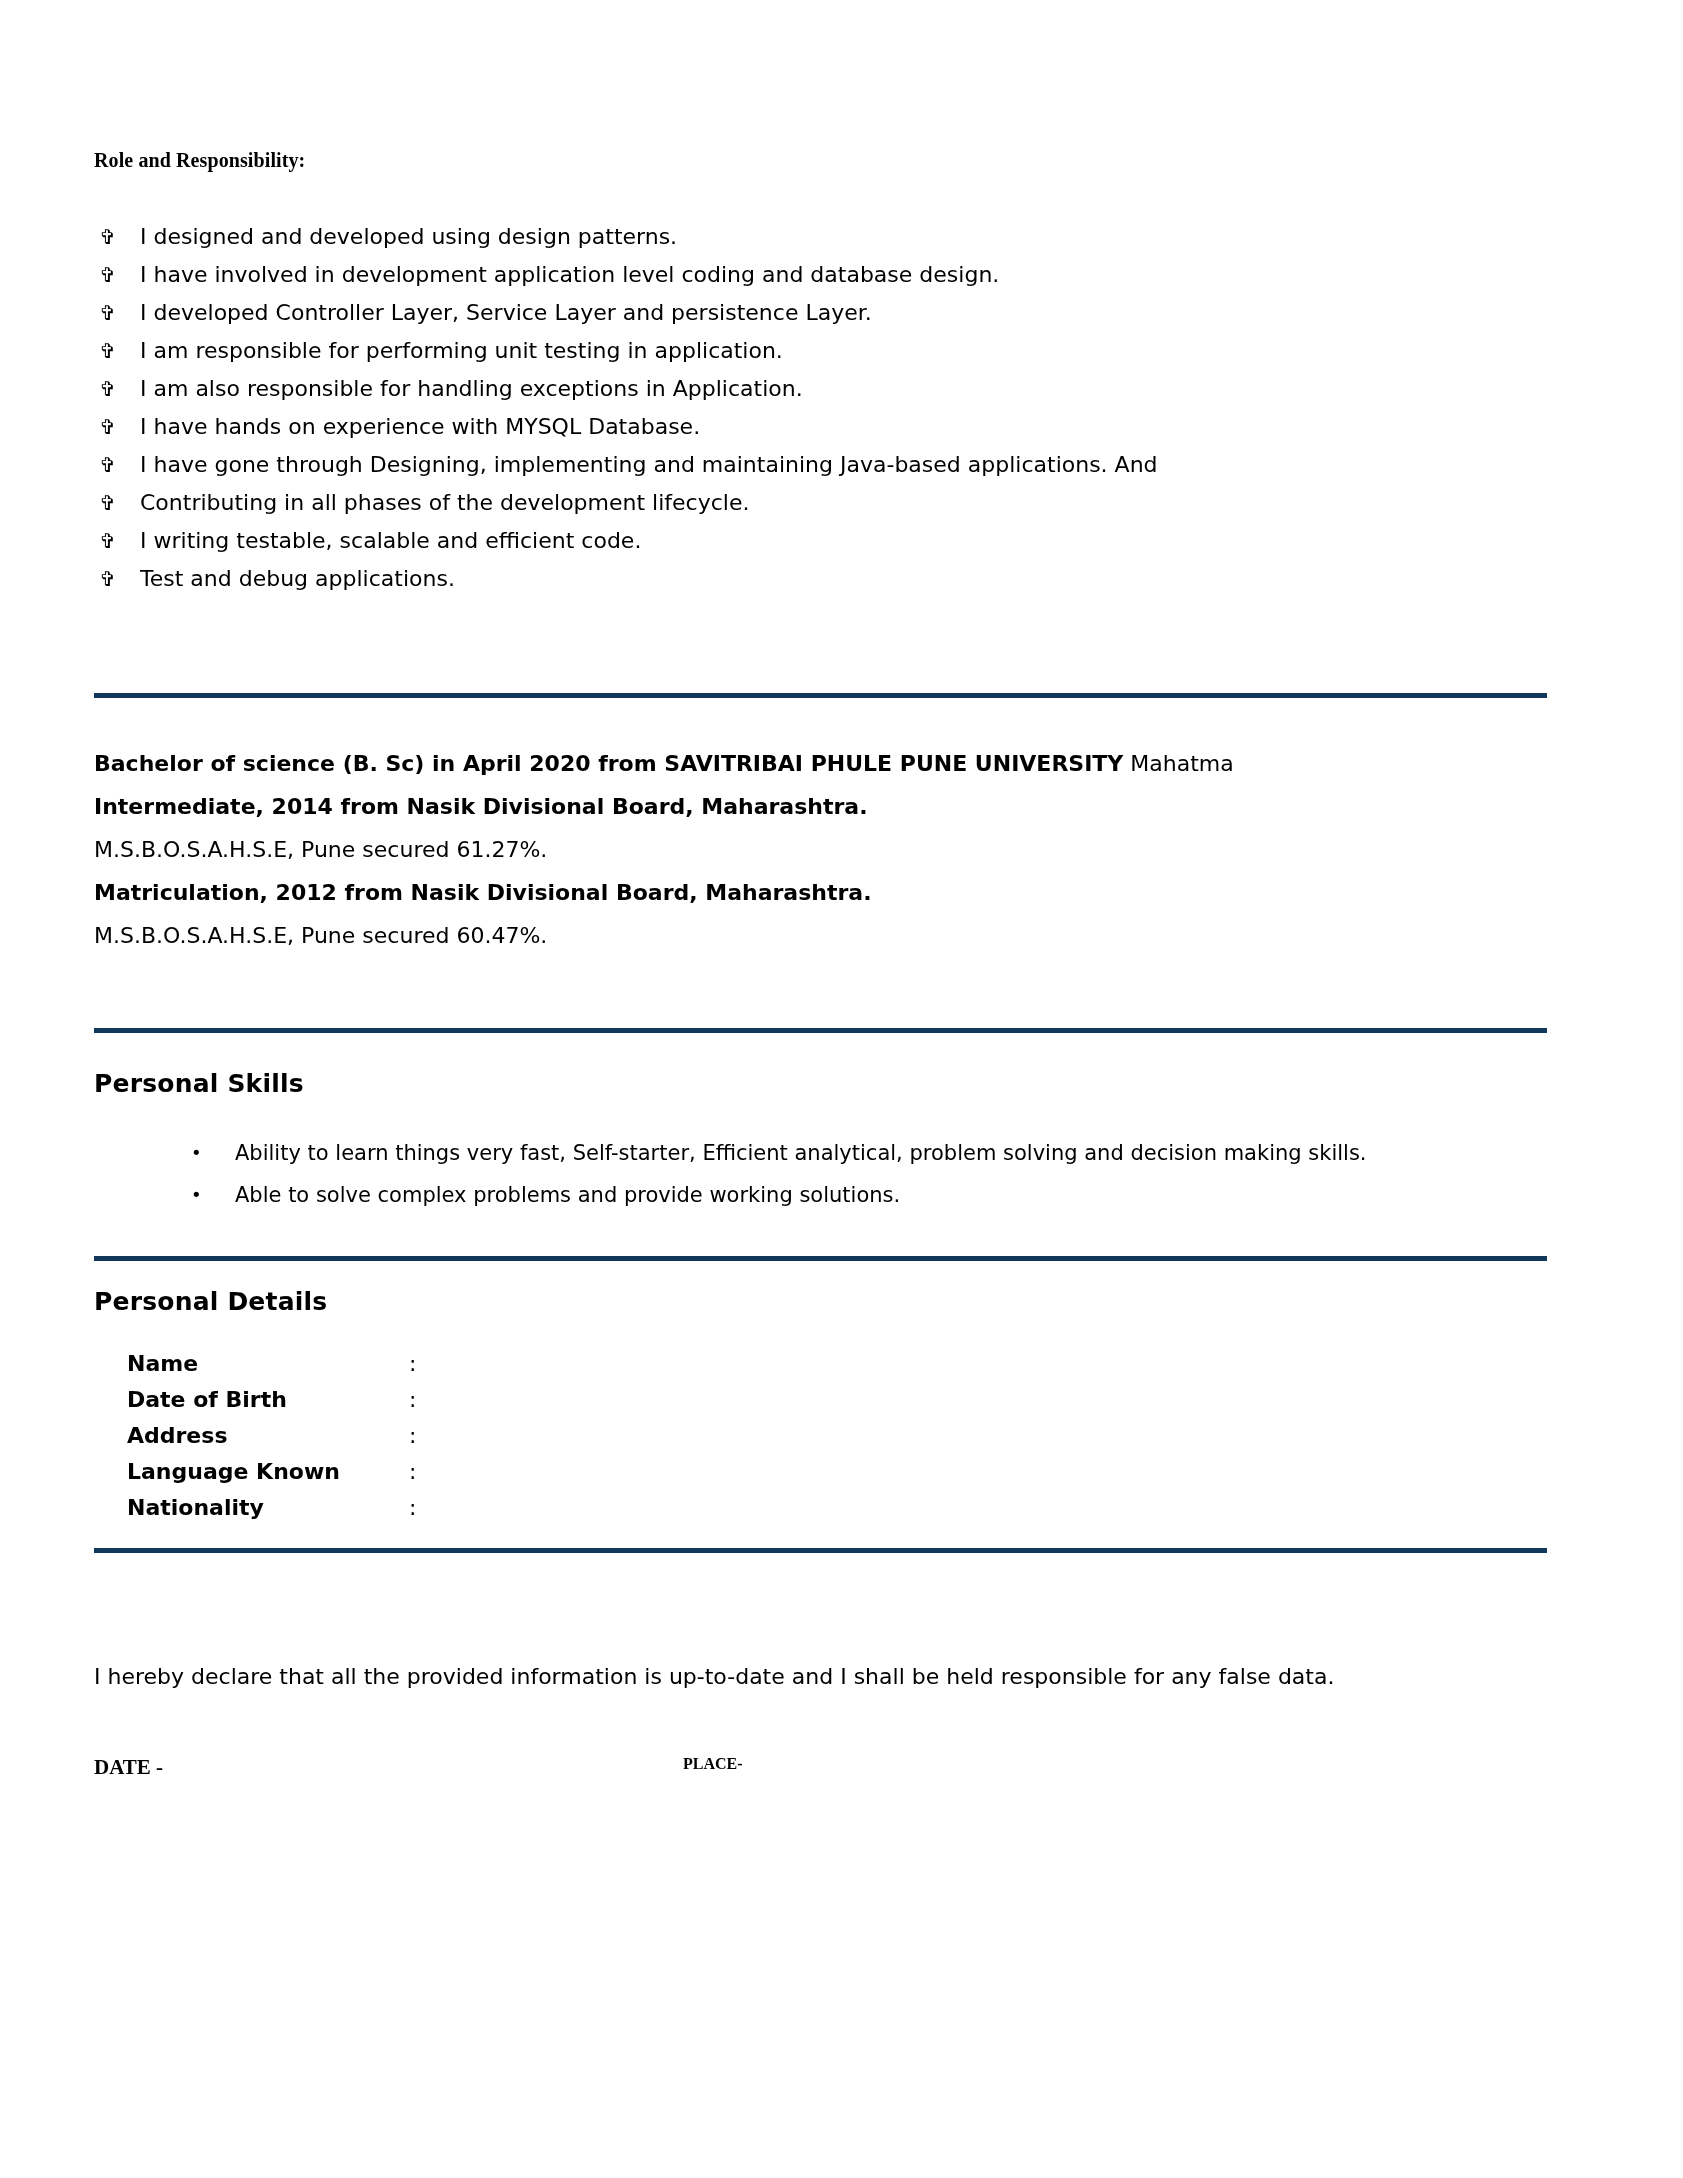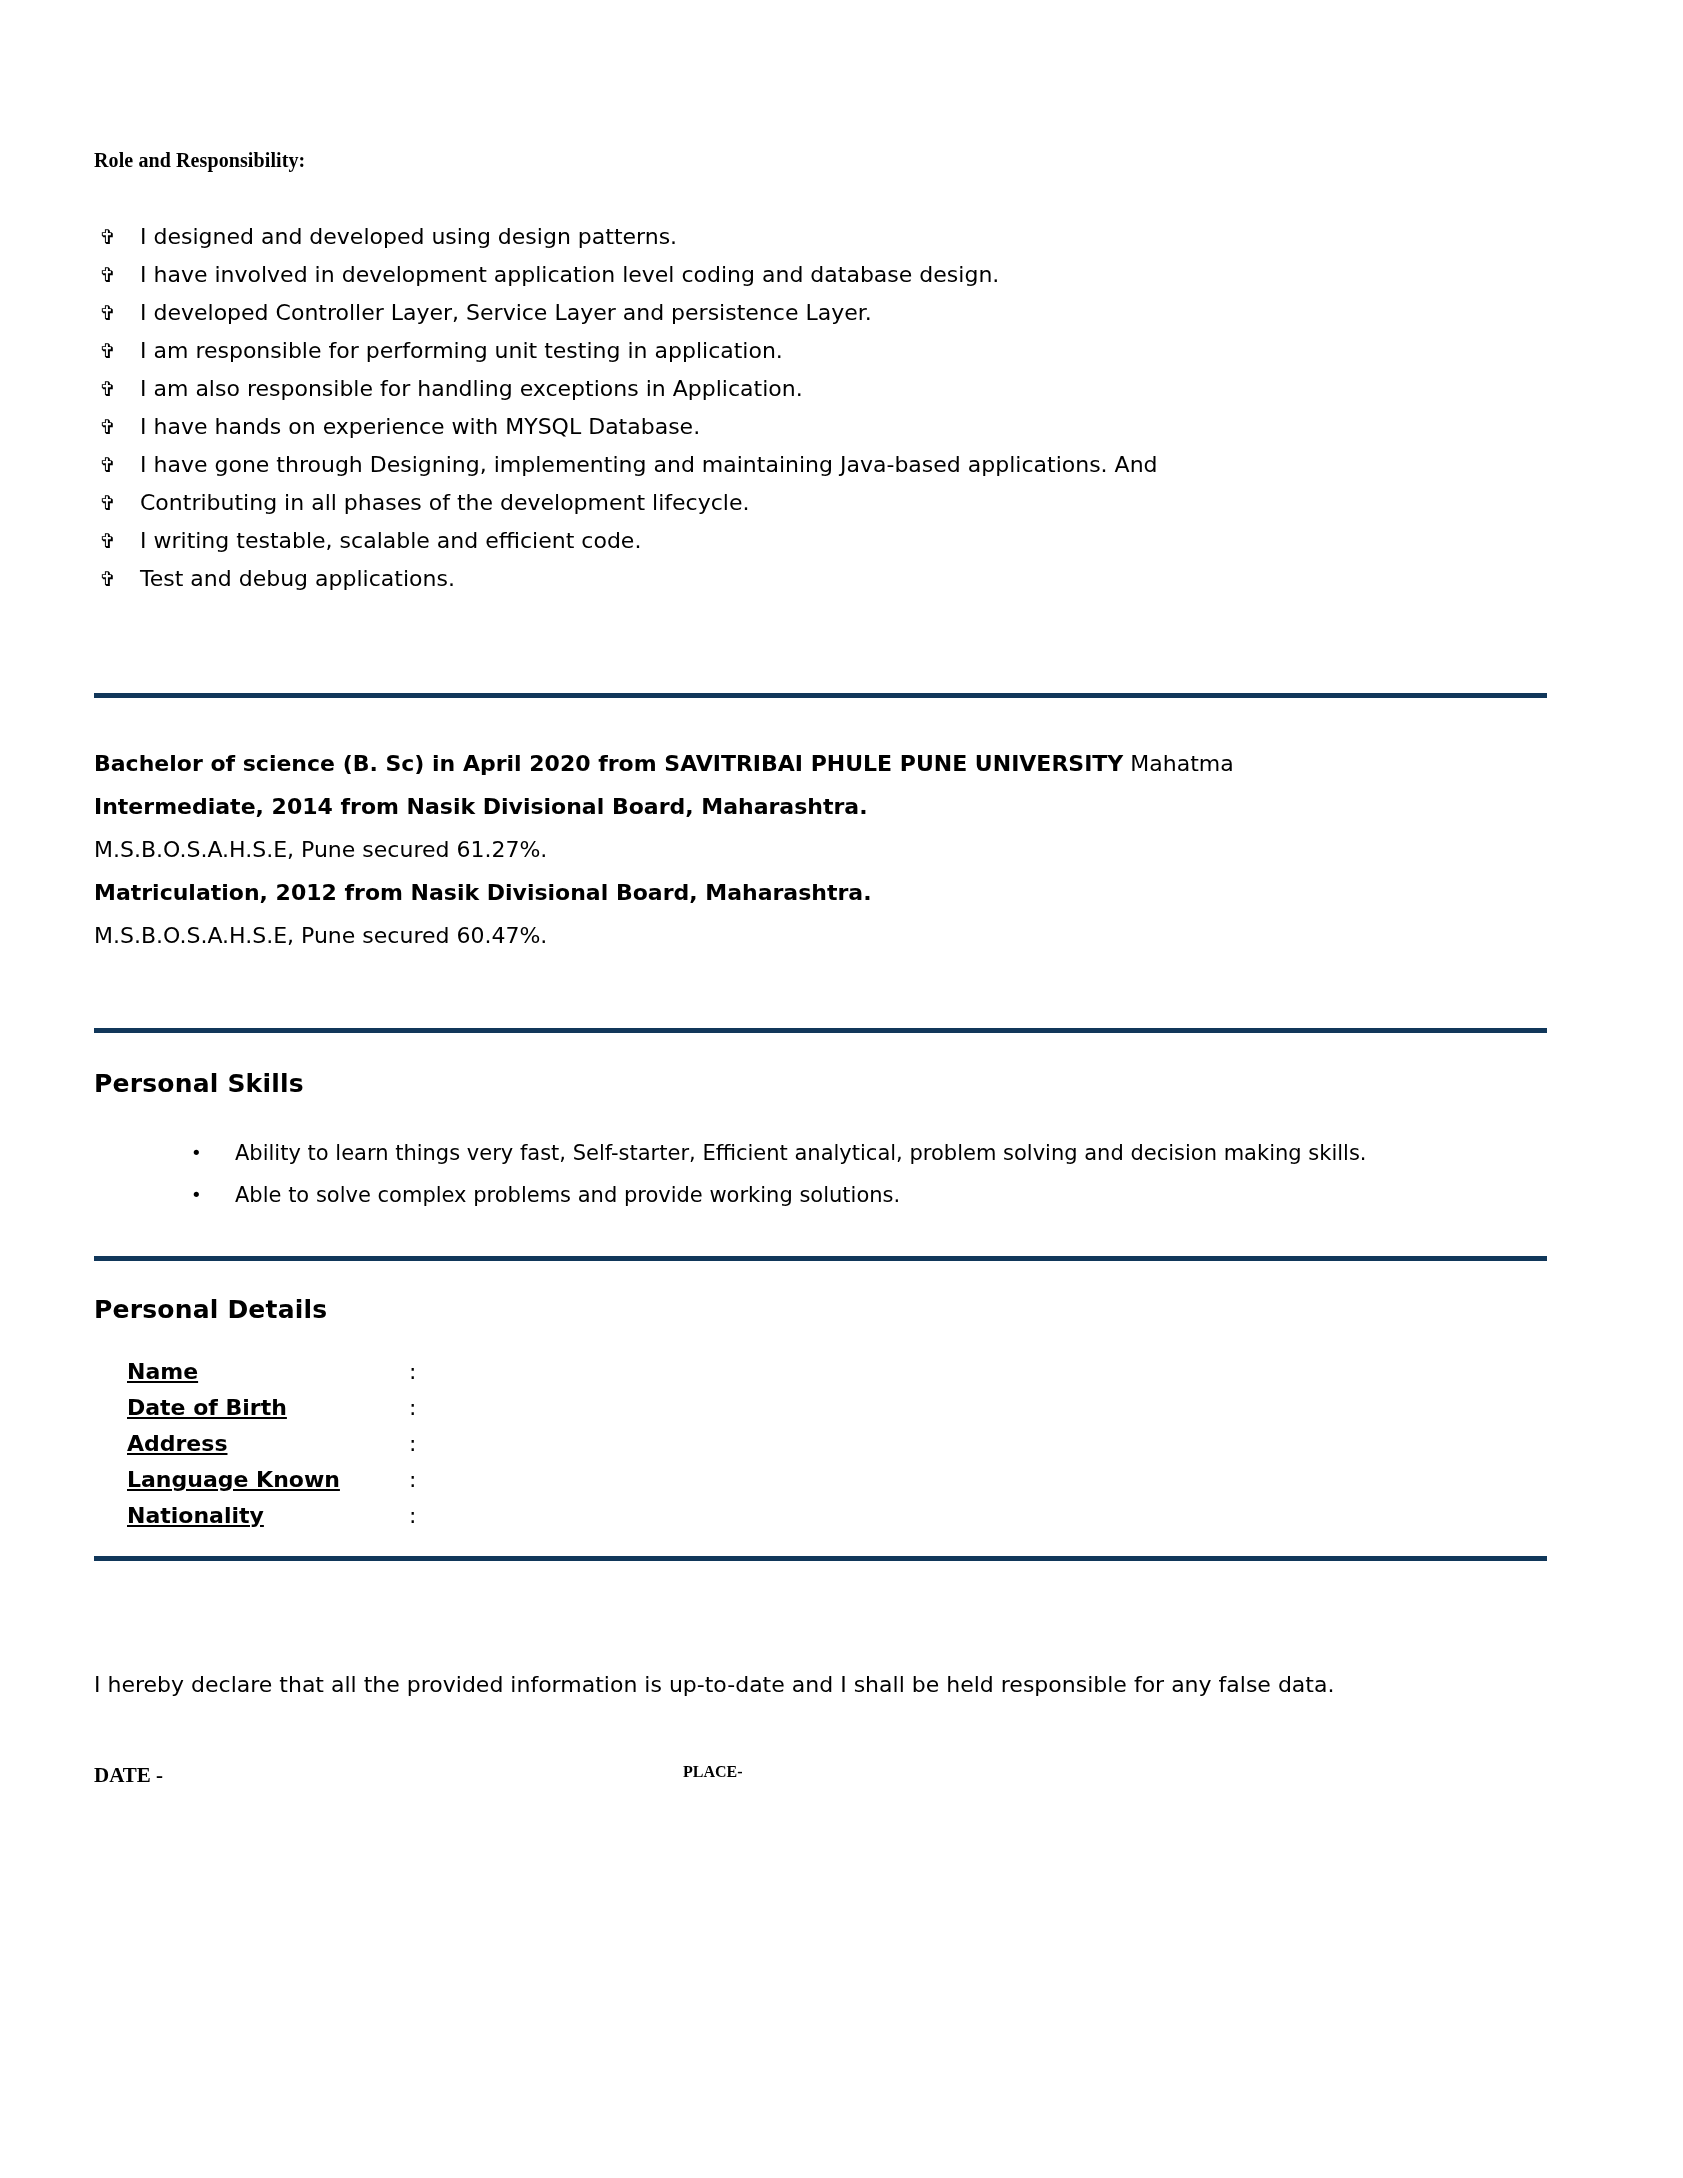--- a/index.html
+++ b/index.html
@@ -80,21 +80,21 @@
     margin: 0;
     letter-spacing: 0.2px;
   }
   .edu-head {
     margin-top: 166px;
   }
   .skills-head {
     margin-top: 36px;
   }
   .details-head {
-    margin-top: 34px;
+    margin-top: 26px;
   }
 
   
   .edu-body {
     margin-top: 44px;
     font-size: 22px;
     line-height: 43px;
   }
   .edu-body .b { font-weight: bold; }
   .edu-line { margin: 0; }
@@ -129,21 +129,20 @@
     font-size: 22px;
     line-height: 36px;
     padding: 0;
     vertical-align: top;
   }
   .dt-label {
     font-weight: bold;
     width: 315px;
     padding-left: 33px !important;
     box-sizing: border-box;
-    text-decoration: underline;
   }
   .dt-colon {
     width: 40px;
   }
   .dt-value {
     width: 693px;
   }
 
   
   .declaration {

